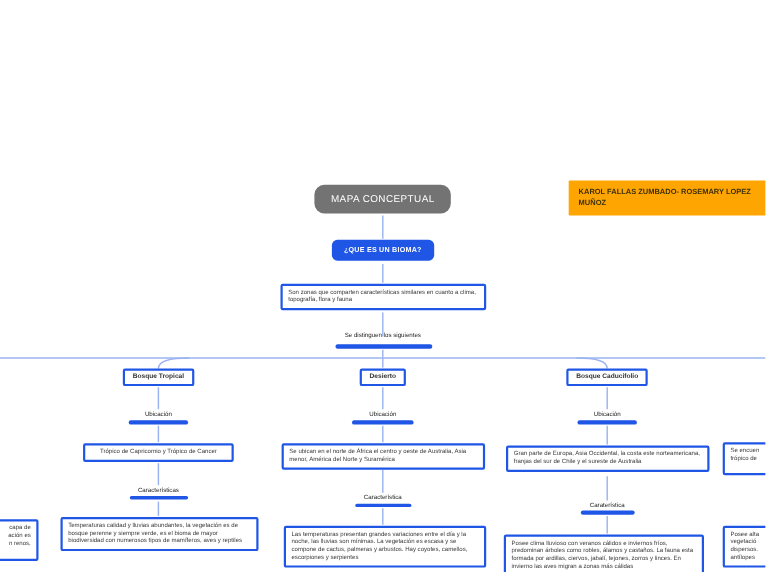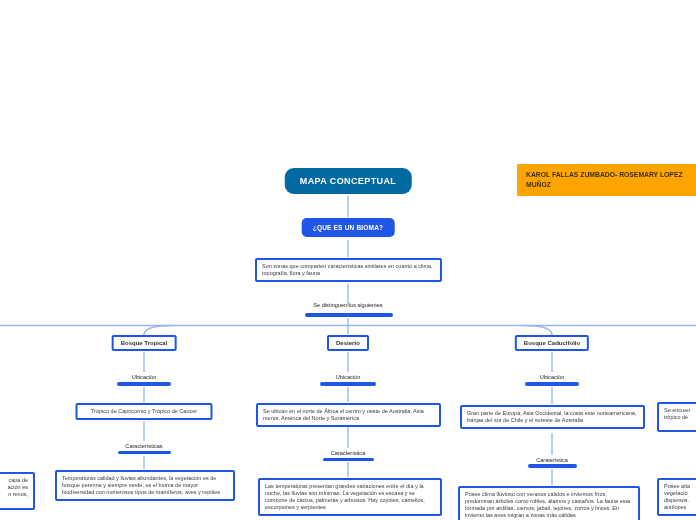--- a/index.html
+++ b/index.html
@@ -4,21 +4,21 @@
 <style>
   html,body{margin:0;padding:0;background:#ffffff;}
   #canvas{
     position:relative;width:696px;height:520px;overflow:hidden;background:#ffffff;
     font-family:"Liberation Sans","DejaVu Sans",sans-serif;
   }
   svg.wires{position:absolute;left:0;top:0;pointer-events:none;}
   .node{position:absolute;box-sizing:border-box;}
   .center{transform:translateX(-50%);}
   .title-node{
-    background:#0369a1;color:#ffffff;font-weight:bold;font-size:9px;letter-spacing:.4px;
+    background:#737373;color:#ffffff;font-weight:normal;font-size:9px;letter-spacing:.4px;
     border-radius:9px;padding:8px 15px;white-space:nowrap;
   }
   .question-node{
     background:#1F56E5;color:#ffffff;font-weight:bold;font-size:6.5px;letter-spacing:.2px;
     border-radius:5px;padding:6px 11px;white-space:nowrap;
   }
   .credit-node{
     background:#FFA502;color:#3d3109;font-weight:bold;font-size:6.8px;line-height:1.45;
     padding:6px 9px;width:190px;border-radius:1px;
   }

